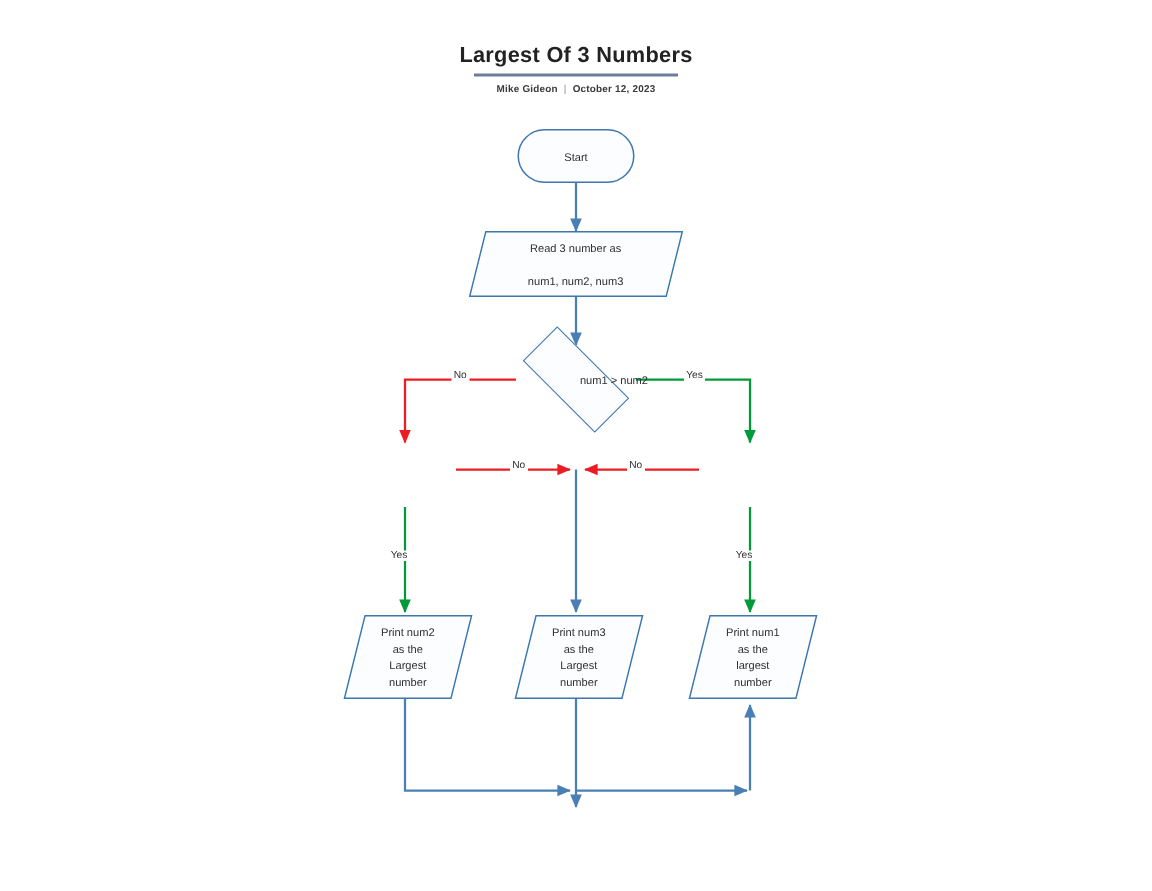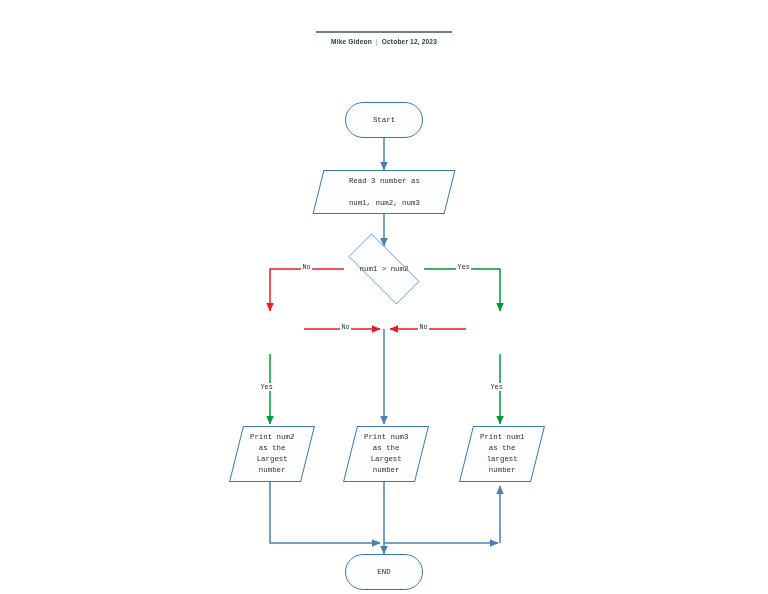--- a/index.html
+++ b/index.html
@@ -53,24 +53,23 @@
   #doc-subtitle .sep {
     color: #8a8a8a;
     padding: 0 4px;
     font-weight: normal;
   }
 
   
   #chart {
     position: absolute;
     left: 0;
-    top: 16px;
+    top: 0;
     width: 768px;
     height: 461px;
-    font-family: Liberation Mono, monospace;
   }
   #edges {
     position: absolute;
     left: 0;
     top: 0;
     width: 768px;
     height: 594px;
     pointer-events: none;
   }
 
@@ -102,20 +101,21 @@
     line-height: 11px;
   }
   .io .label {
     transform: skewX(14deg);
   }
 
   .decision {
     border: none;
     background: transparent;
     font-size: 7.4px;
+    justify-content: flex-end;
   }
   .decision .dia {
     position: absolute;
     left: 0;
     top: 0;
     width: 100%;
     height: 100%;
     background: #fbfdff;
     border: 1.4px solid #3d77b0;
     transform: rotate(45deg) scale(0.707);
@@ -135,20 +135,21 @@
     padding: 0 1.5px;
     white-space: nowrap;
   }
 </style>
 </head>
 <body>
 
 <div id="page">
 
   <div id="header">
+    <div id="doc-title">Largest Of 3 Numbers</div>
     <div id="title-rule"></div>
     <div id="doc-subtitle">
       <span>Mike Gideon</span><span class="sep">|</span><span>October 12, 2023</span>
     </div>
   </div>
 
   <div id="chart">
 
     <svg id="edges" viewBox="0 0 768 594">
       <defs>
@@ -221,23 +222,20 @@
 number</span>
     </div>
 
     <div class="node io" style="left:466px; top:410px; width:72px; height:56px;">
       <span class="label">Print num1
 as the
 largest
 number</span>
     </div>
 
-    <div class="node terminal" style="left:345px; top:538px; width:78px; height:36px;">
-      <span class="label">END</span>
-    </div>
 
     <div class="edge-label" style="left:301px; top:247px;">No</div>
 
     <div class="edge-label" style="left:456px; top:247px;">Yes</div>
 
     <div class="edge-label" style="left:340px; top:307px;">No</div>
 
     <div class="edge-label" style="left:418px; top:307px;">No</div>
 
     <div class="edge-label" style="left:259px; top:367px;">Yes</div>

